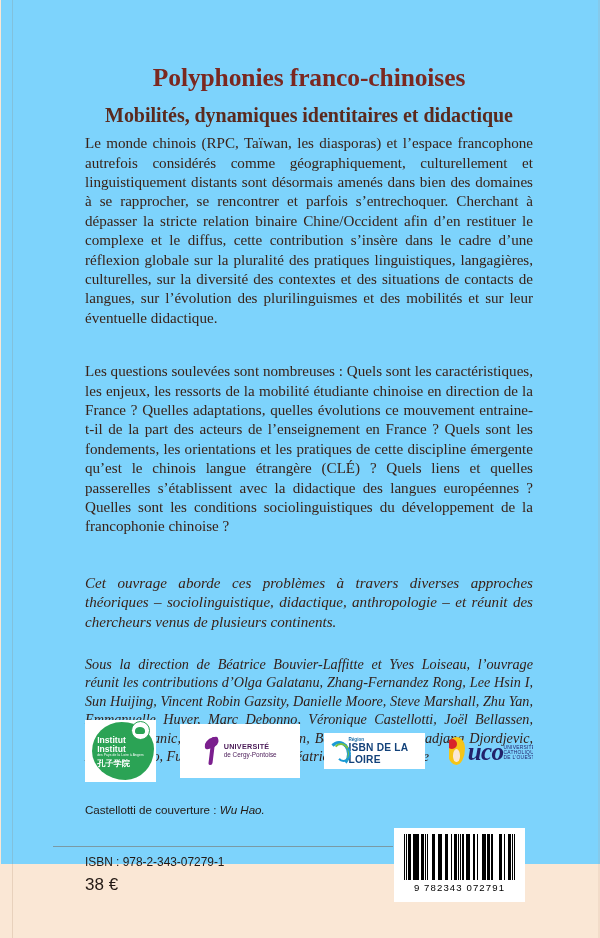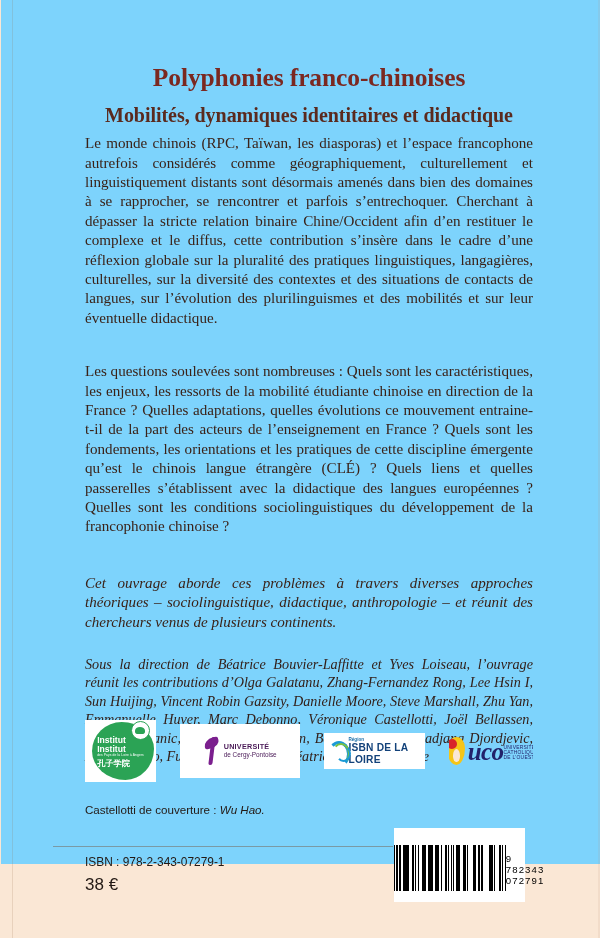--- a/index.html
+++ b/index.html
@@ -297,21 +297,21 @@
   }
 
   .barcode-box {
     position: absolute;
     left: 393px;
     top: 828px;
     width: 131px;
     height: 74px;
     background: #ffffff;
     display: flex;
-    flex-direction: row;
+    flex-direction: column;
     align-items: center;
     justify-content: flex-start;
     padding-top: 6px;
     box-sizing: border-box;
   }
   .barcode-bars {
     display: flex;
     align-items: flex-end;
     height: 46px;
     gap: 0;

